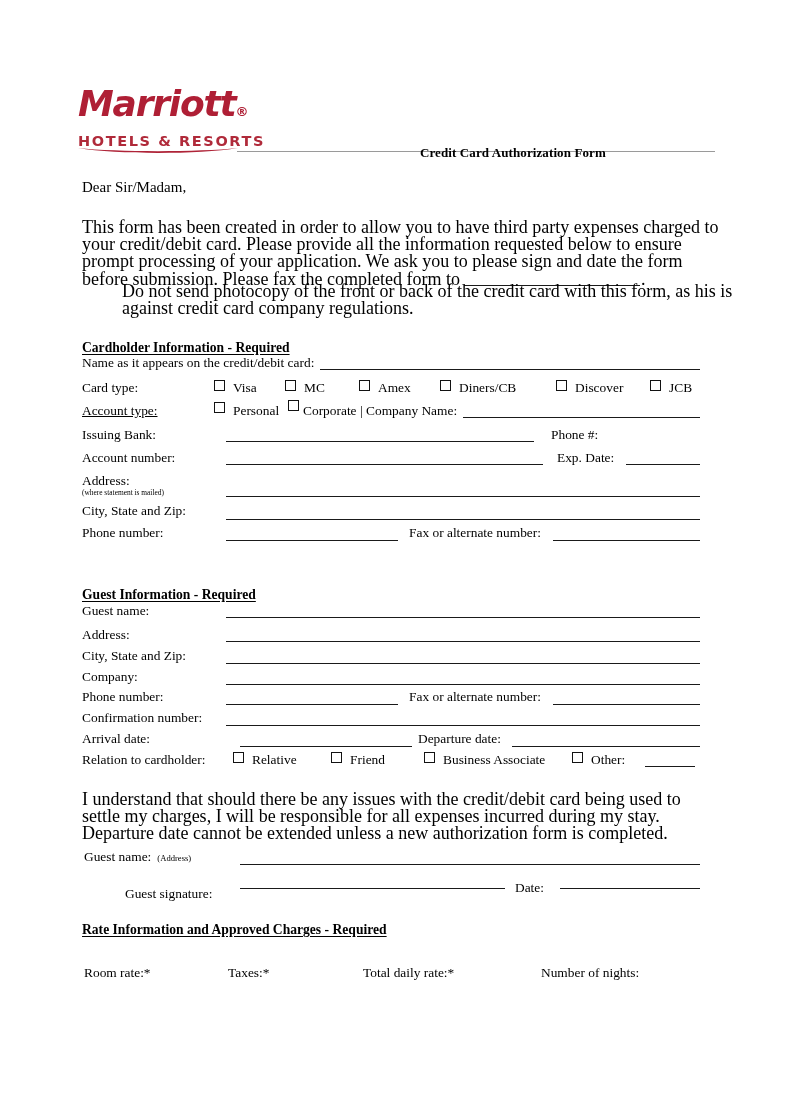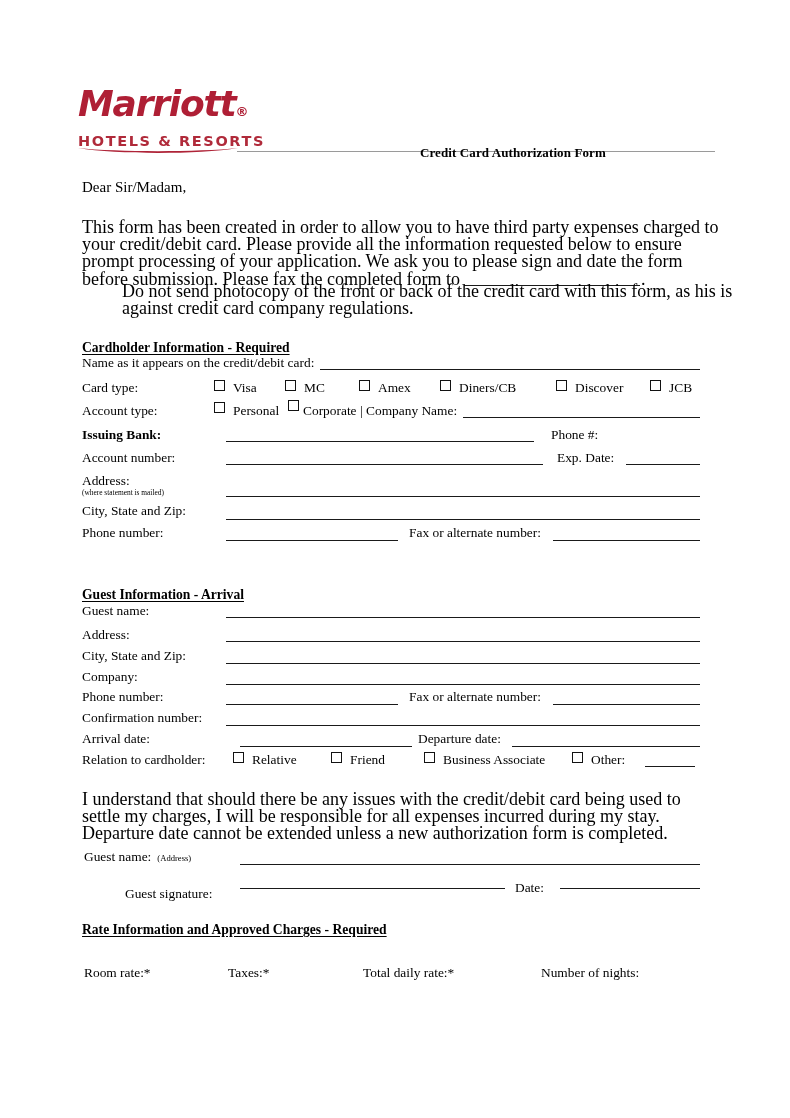--- a/index.html
+++ b/index.html
@@ -199,53 +199,53 @@
 
   <div class="cb" style="left:440px; top:380px;"></div>
   <div class="lbl" style="left:459px; top:380px;">Diners/CB</div>
 
   <div class="cb" style="left:556px; top:380px;"></div>
   <div class="lbl" style="left:575px; top:380px;">Discover</div>
 
   <div class="cb" style="left:650px; top:380px;"></div>
   <div class="lbl" style="left:669px; top:380px;">JCB</div>
 
-  <div class="lbl" style="left:82px; top:403px;">Account type:</div>
+  <div class="lbl" style="left:82px; top:403px;text-decoration:underline;">Account type:</div>
 
   <div class="cb" style="left:214px; top:402px;"></div>
   <div class="lbl" style="left:233px; top:403px;">Personal</div>
 
   <div class="cb" style="left:288px; top:400px;"></div>
   <div class="lbl" style="left:303px; top:403px;">Corporate</div>
 
   <div class="lbl" style="left:360px; top:403px;">| Company Name:</div>
   <div class="rule" style="left:463px; top:417px; width:237px;"></div>
 
-  <div class="lbl" style="left:82px; top:427px;font-weight:bold;">Issuing Bank:</div>
+  <div class="lbl" style="left:82px; top:427px;">Issuing Bank:</div>
   <div class="rule" style="left:226px; top:441px; width:308px;"></div>
   <div class="lbl" style="left:551px; top:427px;">Phone #:</div>
 
   <div class="lbl" style="left:82px; top:450px;">Account number:</div>
   <div class="rule" style="left:226px; top:464px; width:317px;"></div>
   <div class="lbl" style="left:557px; top:450px;">Exp. Date:</div>
   <div class="rule" style="left:626px; top:464px; width:74px;"></div>
 
   <div class="lbl" style="left:82px; top:473px;">Address:</div>
   <div class="lbl-sm" style="left:82px; top:488px;">(where statement is mailed)</div>
   <div class="rule" style="left:226px; top:496px; width:474px;"></div>
 
   <div class="lbl" style="left:82px; top:503px;">City, State and Zip:</div>
   <div class="rule" style="left:226px; top:519px; width:474px;"></div>
 
   <div class="lbl" style="left:82px; top:525px;">Phone number:</div>
   <div class="rule" style="left:226px; top:540px; width:172px;"></div>
   <div class="lbl" style="left:409px; top:525px;">Fax or alternate number:</div>
   <div class="rule" style="left:553px; top:540px; width:147px;"></div>
 
-  <div class="section-heading" style="left:82px; top:587px;">Guest Information - Arrival</div>
+  <div class="section-heading" style="left:82px; top:587px;">Guest Information - Required</div>
 
   <div class="lbl" style="left:82px; top:603px;">Guest name:</div>
   <div class="rule" style="left:226px; top:617px; width:474px;"></div>
 
   <div class="lbl" style="left:82px; top:627px;">Address:</div>
   <div class="rule" style="left:226px; top:641px; width:474px;"></div>
 
   <div class="lbl" style="left:82px; top:648px;">City, State and Zip:</div>
   <div class="rule" style="left:226px; top:663px; width:474px;"></div>
 

